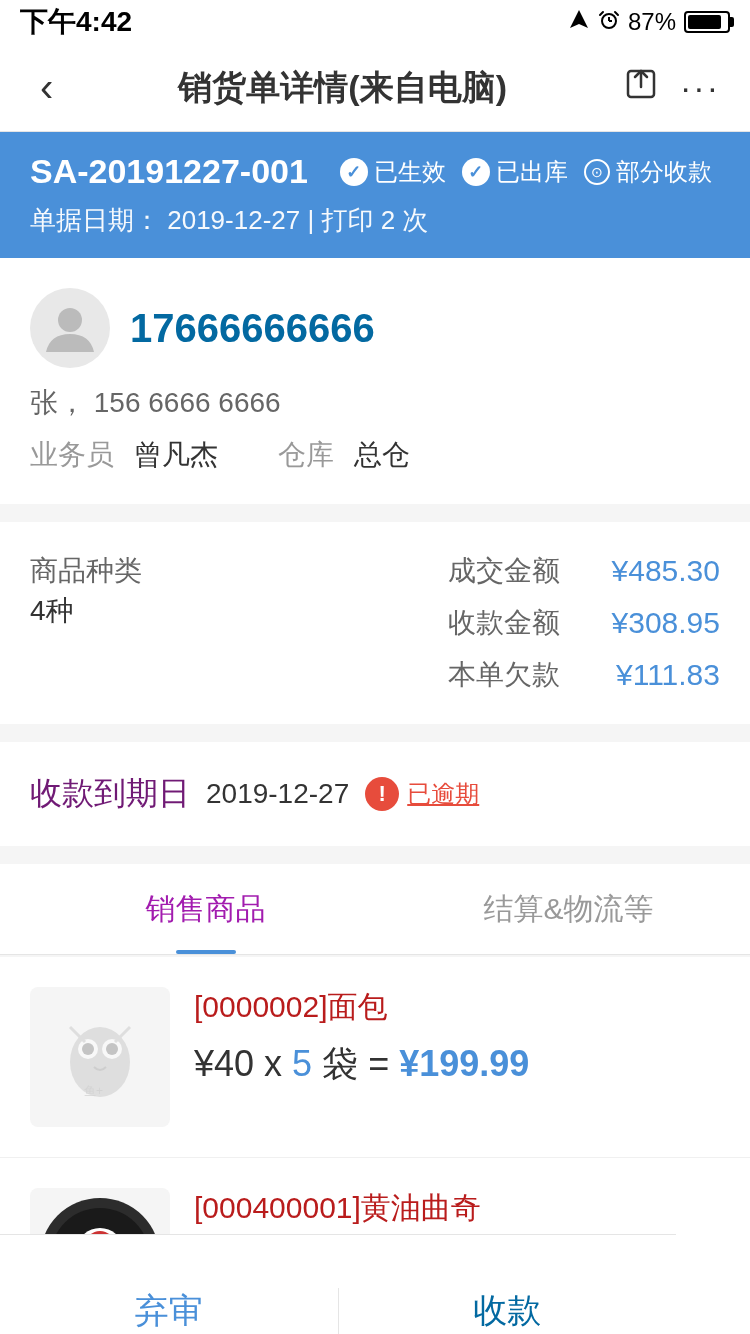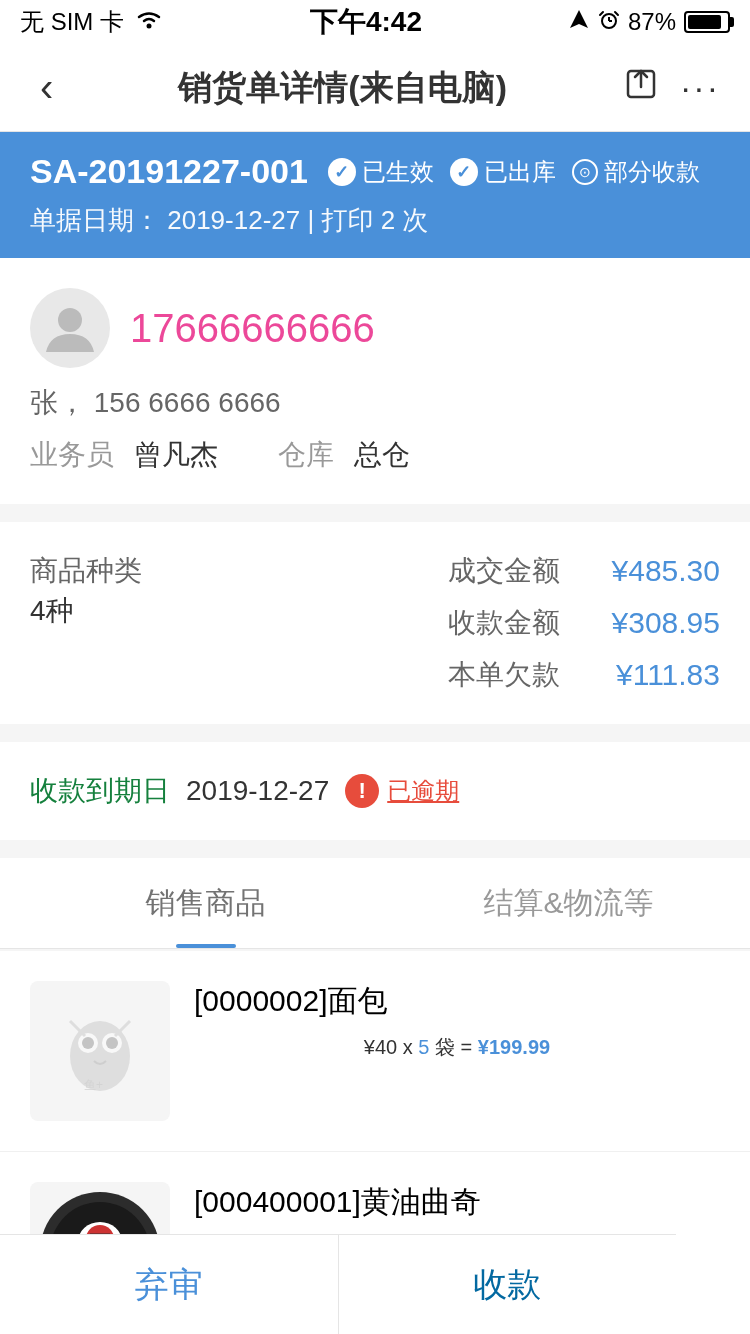--- a/index.html
+++ b/index.html
@@ -100,21 +100,21 @@
 
     
     .order-header {
       background: #4a90d9;
       padding: 20px 30px;
       color: #fff;
     }
     .order-header-row1 {
       display: flex;
       align-items: center;
-      gap: 20px;
+      gap: 32px;
       margin-bottom: 12px;
     }
     .order-id {
       font-size: 34px;
       font-weight: 700;
       color: #fff;
     }
     .order-badges {
       display: flex;
       align-items: center;
@@ -171,22 +171,22 @@
       height: 80px;
       border-radius: 50%;
       background: #e8e8e8;
       display: flex;
       align-items: center;
       justify-content: center;
       flex-shrink: 0;
     }
     .customer-name {
       font-size: 40px;
-      font-weight: 400;
-      color: #ec4899;
+      font-weight: 700;
+      color: #0369a1;
     }
     .customer-detail {
       font-size: 28px;
       color: #666;
       margin-bottom: 14px;
     }
     .customer-meta {
       display: flex;
       gap: 60px;
       font-size: 28px;
@@ -255,22 +255,22 @@
     
     .due-section {
       background: #fff;
       padding: 30px;
       margin-bottom: 2px;
       display: flex;
       align-items: center;
       gap: 16px;
     }
     .due-label {
-      font-size: 28px;
-      color: #15803d;
+      font-size: 32px;
+      color: #701a75;
     }
     .due-date {
       font-size: 28px;
       color: #333;
     }
     .overdue-badge {
       display: flex;
       align-items: center;
       gap: 8px;
       background: transparent;
@@ -307,21 +307,21 @@
       flex: 1;
       display: flex;
       flex-direction: column;
       align-items: center;
       justify-content: center;
       font-size: 30px;
       cursor: pointer;
       position: relative;
     }
     .tab-item.active {
-      color: #737373;
+      color: #a21caf;
       padding-left: 24px;
     }
     .tab-item.inactive {
       color: #999;
     }
     .tab-underline {
       position: absolute;
       bottom: 0;
       width: 60px;
       height: 4px;
@@ -349,55 +349,55 @@
       display: flex;
       align-items: center;
       justify-content: center;
       overflow: hidden;
     }
     .product-info {
       flex: 1;
     }
     .product-name {
       font-size: 30px;
-      color: #000000;
+      color: #b91c1c;
       margin-bottom: 12px;
       font-weight: 500;
     }
     .product-sku-badge {
       display: inline-block;
       background: #e8e8e8;
       color: #666;
       font-size: 24px;
       padding: 4px 12px;
       border-radius: 4px;
       margin-bottom: 14px;
     }
     .product-price-row {
-      font-size: 20px;
+      font-size: 36px;
       color: #333;
-      text-align: center;
     }
     .price-highlight {
       color: #4a90d9;
     }
     .price-total {
       color: #4a90d9;
       font-weight: 600;
     }
 
     
     .footer-bar {
       position: fixed;
       bottom: 0;
       width: 676px;
       height: 100px;
       background: #fff;
       border-top: 1px solid #e5e5e5;
       display: flex;
+      align-items: flex-end;
     }
     .footer-btn {
       flex: 1;
       display: flex;
       align-items: center;
       justify-content: center;
       font-size: 34px;
       cursor: pointer;
       border: none;
       background: #fff;
@@ -417,31 +417,20 @@
 
     
     .owl-svg {
       opacity: 0.3;
     }
   </style>
 </head>
 <body>
 
 <div class="status-bar">
-  <div class="status-bar-left">
-    <span>无 SIM 卡</span>
-    <span>
-      <svg width="30" height="22" viewBox="0 0 30 22">
-        <path d="M15 17 Q15 17 15 17" stroke="#000" stroke-width="2.5" fill="none"></path>
-        <path d="M10 13 Q15 9 20 13" stroke="#000" stroke-width="2.5" fill="none" stroke-linecap="round"></path>
-        <path d="M5 9 Q15 2 25 9" stroke="#000" stroke-width="2.5" fill="none" stroke-linecap="round"></path>
-        <circle cx="15" cy="18" r="2.5" fill="#000"></circle>
-      </svg>
-    </span>
-  </div>
   <div class="status-bar-center">下午4:42</div>
   <div class="status-bar-right">
     <span>
       <svg width="22" height="22" viewBox="0 0 22 22">
         <path d="M11 2 L20 20 L11 16 L2 20 Z" fill="#000"></path>
       </svg>
     </span>
     <span>
       <svg width="22" height="22" viewBox="0 0 22 22">
         <circle cx="11" cy="13" r="7" stroke="#000" stroke-width="2" fill="none"></circle>

